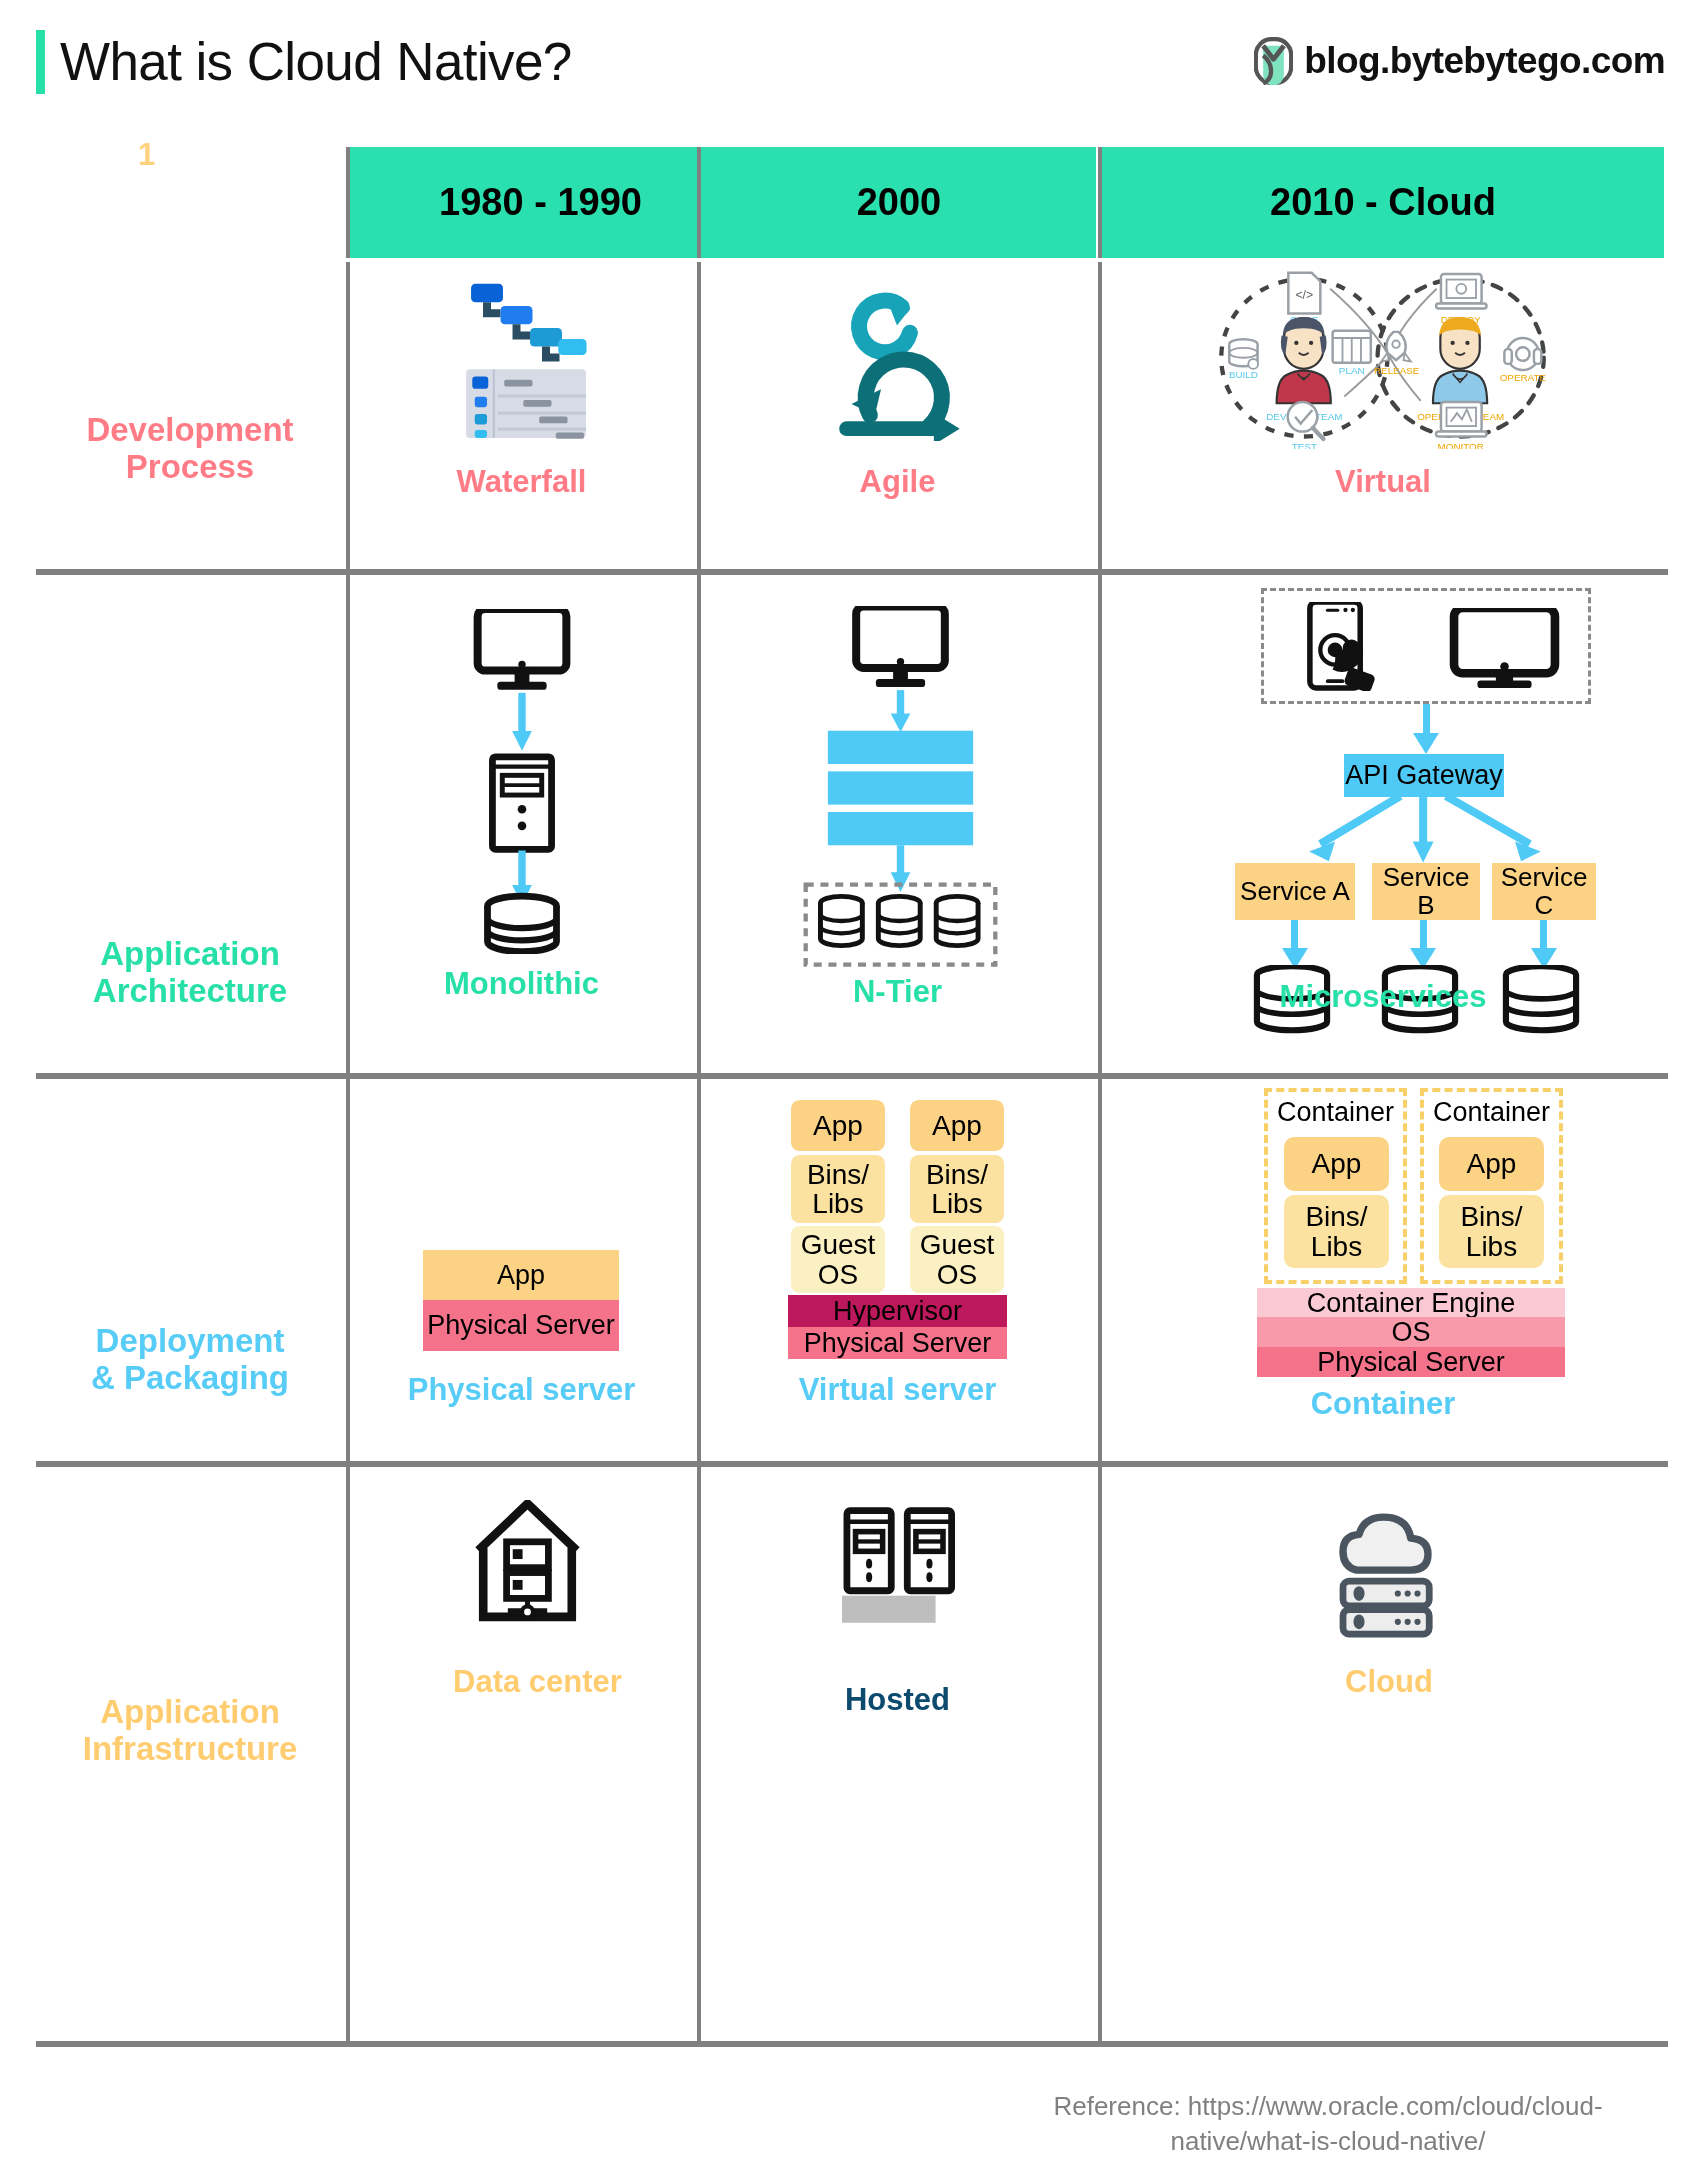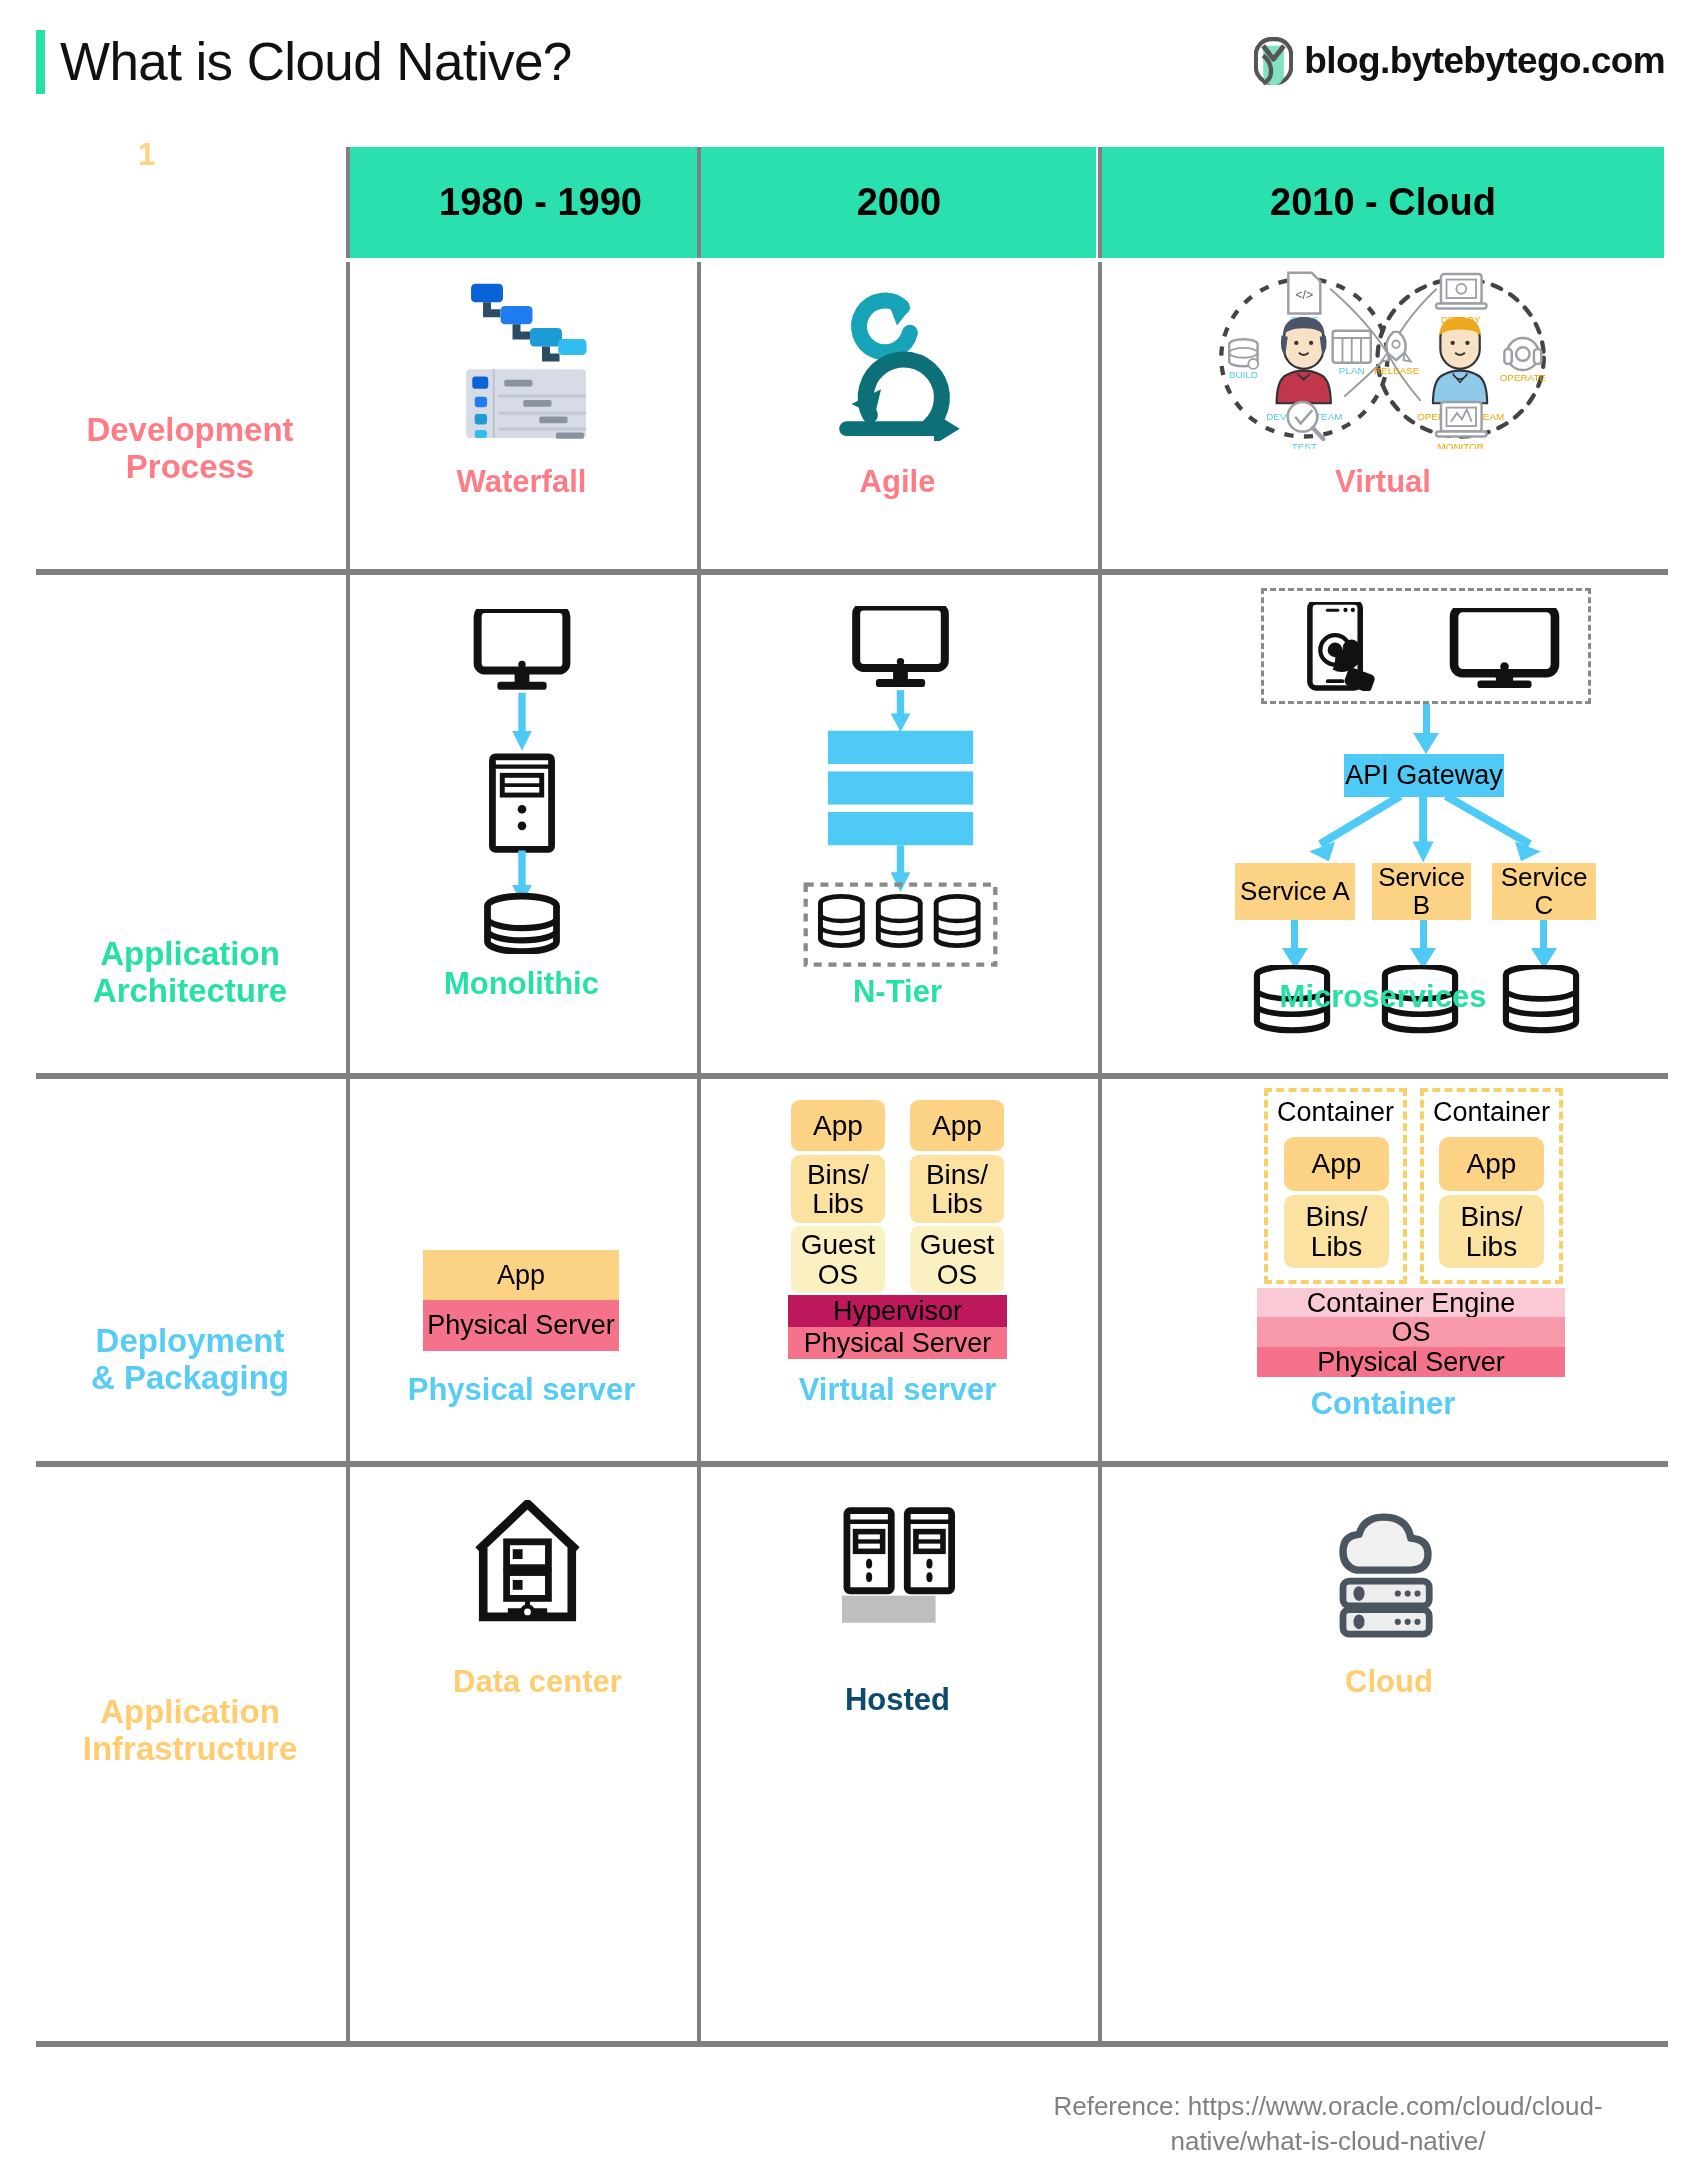--- a/index.html
+++ b/index.html
@@ -373,21 +373,21 @@
         <path d="M182 90 l42 -16 l-10 32 z" fill="#4fc9f5"></path>
         <line x1="367" y1="0" x2="367" y2="78" stroke="#4fc9f5" stroke-width="13"></line>
         <path d="M350 74 l17 34 l17 -34 z" fill="#4fc9f5"></path>
         <line x1="404" y1="0" x2="540" y2="78" stroke="#4fc9f5" stroke-width="13"></line>
         <path d="M558 90 l-42 -16 l10 32 z" fill="#4fc9f5"></path>
       </svg>
 
       <div class="box" style="left:137px; top:291px; width:120px; height:57px; background:#fcd384; font-size:26px;">
         <span>Service A</span>
       </div>
-      <div class="box" style="left:274px; top:291px; width:99px; height:57px; background:#fcd384; font-size:26px;">
+      <div class="box" style="left:274px; top:291px; width:108px; height:57px; background:#fcd384; font-size:26px;">
         <span style="white-space:pre-line;">Service B</span>
       </div>
       <div class="box" style="left:394px; top:291px; width:104px; height:57px; background:#fcd384; font-size:26px;">
         <span style="white-space:pre-line;">Service C</span>
       </div>
 
       <div class="arrow-v" style="left:193px; top:348px; height:32px;"></div>
       <div class="arrow-head-d" style="left:184px; top:376px;"></div>
       <div class="arrow-v" style="left:322px; top:348px; height:32px;"></div>
       <div class="arrow-head-d" style="left:312px; top:376px;"></div>

